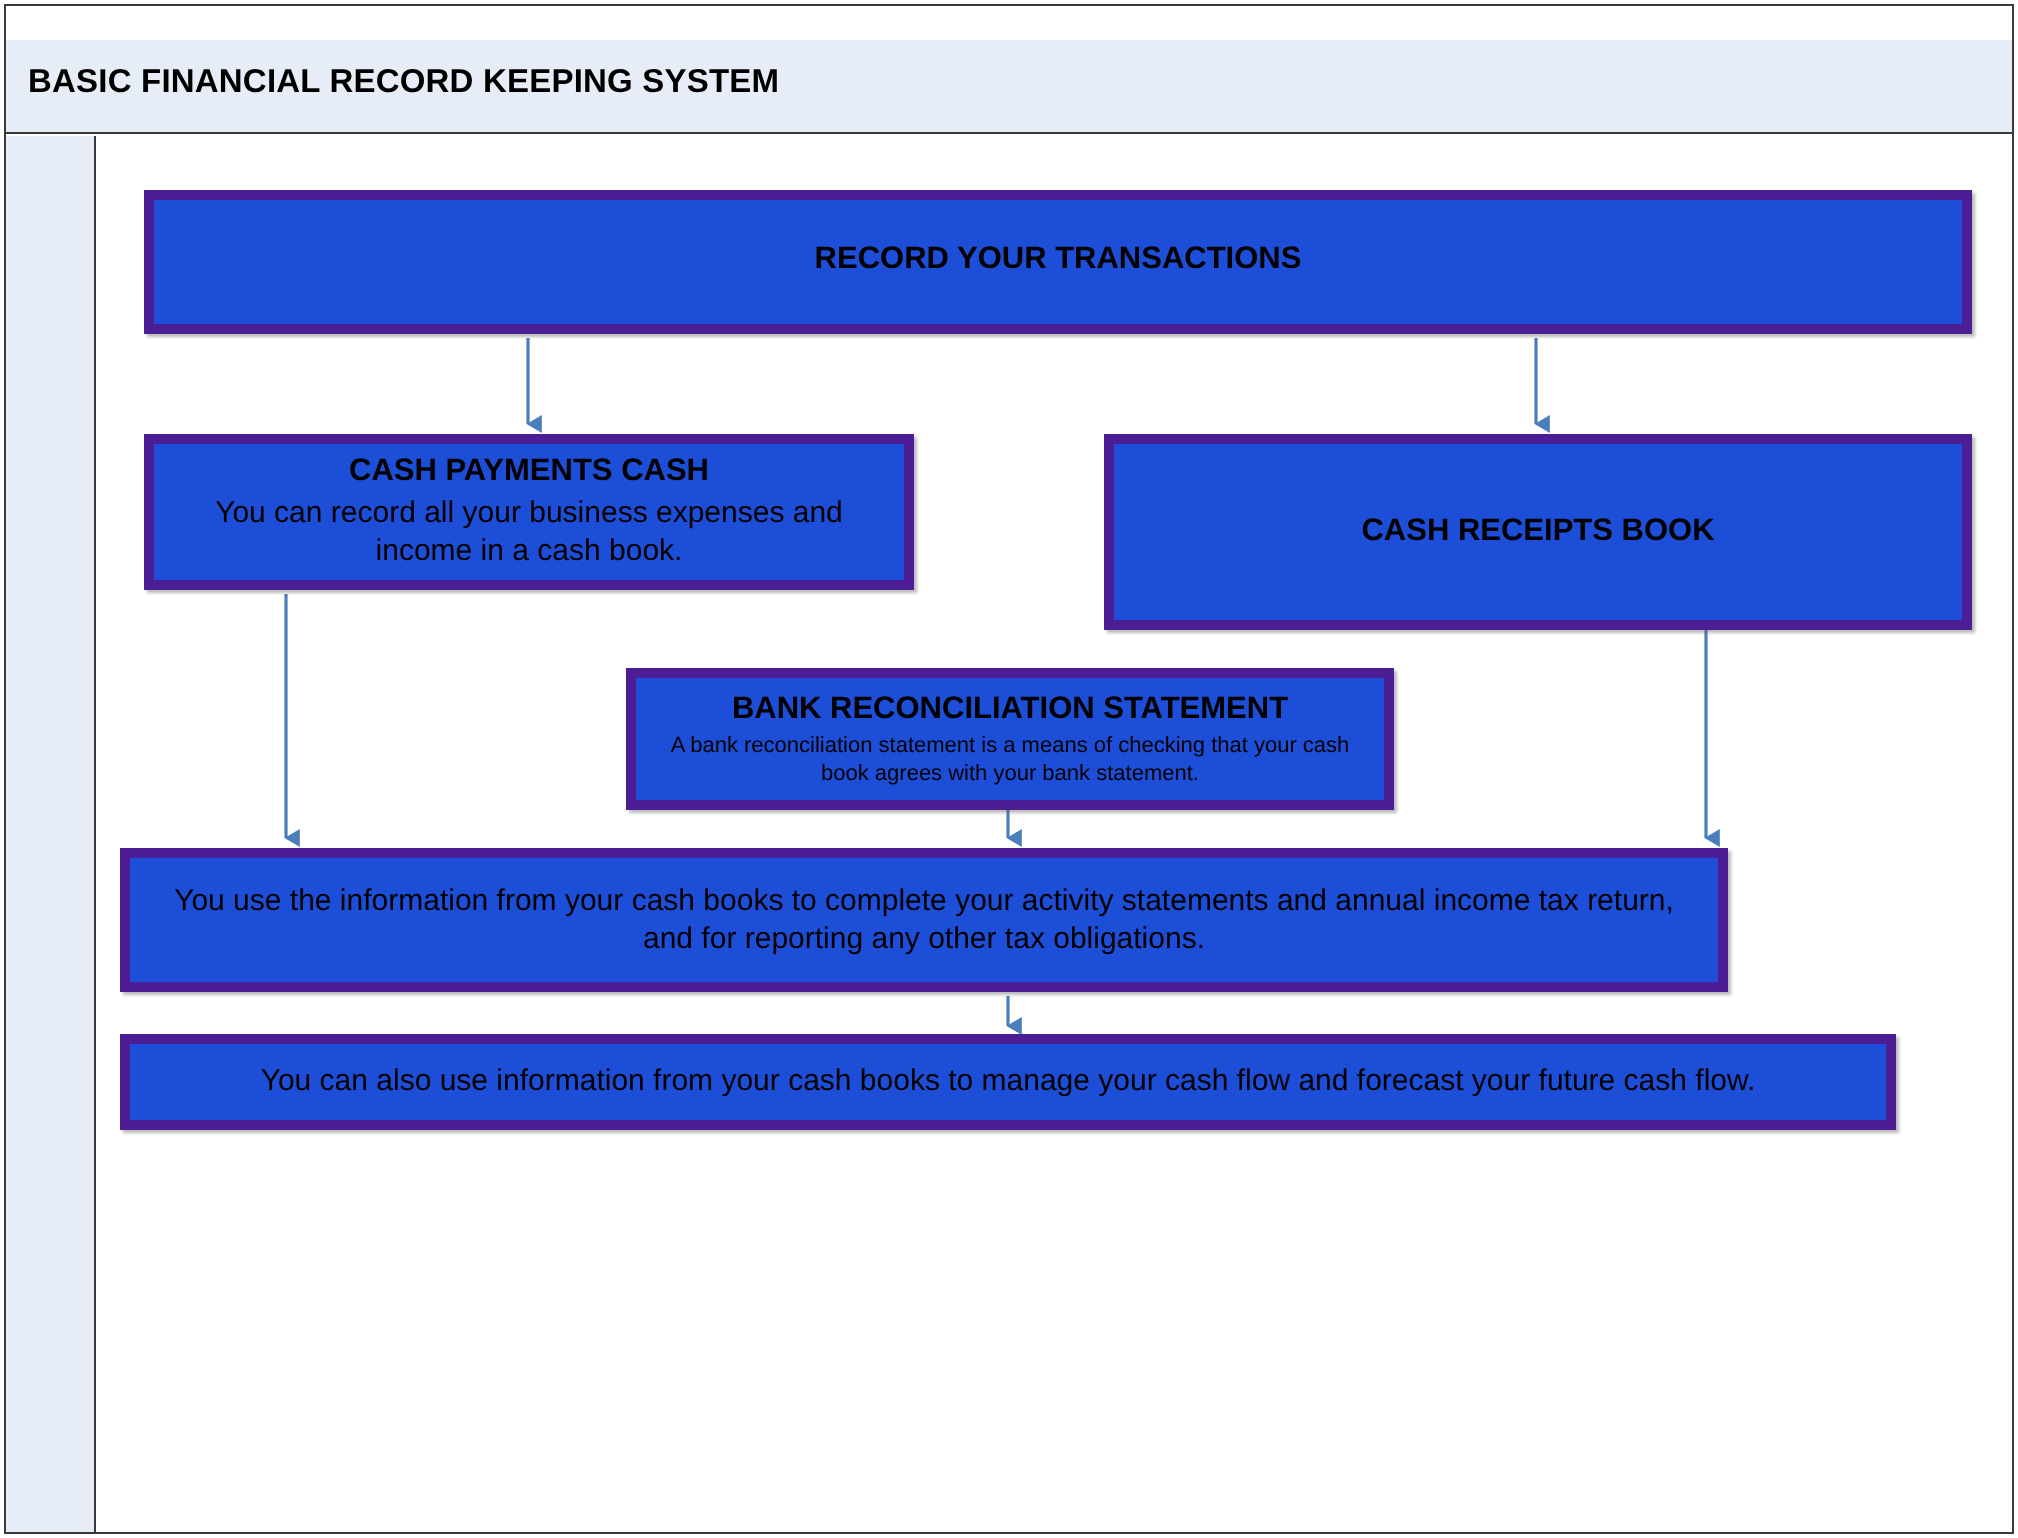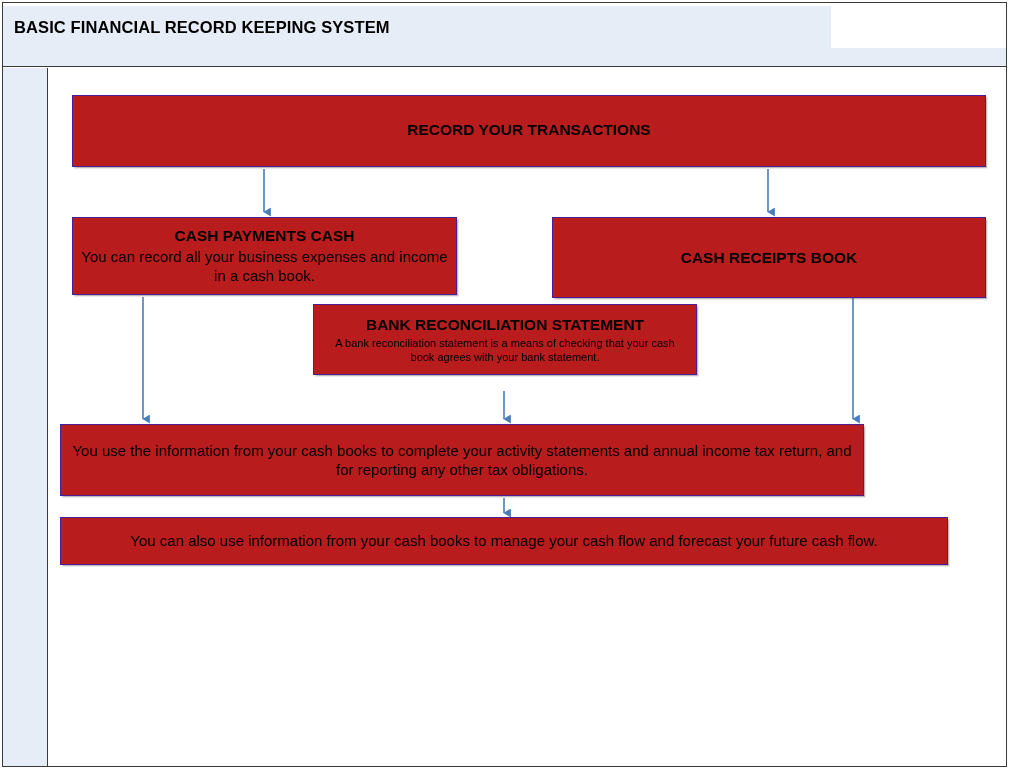--- a/index.html
+++ b/index.html
@@ -31,22 +31,22 @@
     height: 765px;
     box-sizing: border-box;
     border: 1px solid #3a3a3a;
     pointer-events: none;
   }
 
   
   .title-bar {
     position: absolute;
     left: 3px;
-    top: 6px;
-    width: 828px;
+    top: 20px;
+    width: 1003px;
     height: 44px;
     box-sizing: border-box;
     background: #e7edf7;
     border-bottom: 1px solid #3a3a3a;
     display: flex;
     align-items: center;
   }
   .title-text {
     font-size: 16.5px;
     font-weight: bold;
@@ -88,22 +88,22 @@
     width: 957px;
     height: 698px;
     background: #ffffff;
     overflow: hidden;
   }
 
   
   .node {
     position: absolute;
     box-sizing: border-box;
-    background: #b91c1c;
-    border: 1px solid #4c1d95;
+    background: #1d4ed8;
+    border: 5px solid #4c1d95;
     box-shadow: 1.5px 1.5px 1.5px rgba(90, 90, 90, 0.42);
     display: flex;
     flex-direction: column;
     align-items: center;
     justify-content: center;
     text-align: center;
     color: #000000;
     padding: 4px 8px;
   }
   .node .node-title {
@@ -119,22 +119,22 @@
     margin: 0;
   }
   .node .node-body.small {
     font-size: 11px;
     line-height: 1.28;
   }
 
   
   #node-record        { left: 23px;  top: 27px;  width: 914px; height: 72px; }
   #node-payments      { left: 23px;  top: 149px; width: 385px; height: 78px; }
-  #node-receipts      { left: 503px; top: 149px; width: 434px; height: 81px; }
-  #node-bankrec       { left: 264px; top: 236px; width: 384px; height: 71px; }
+  #node-receipts      { left: 503px; top: 149px; width: 434px; height: 98px; }
+  #node-bankrec       { left: 264px; top: 266px; width: 384px; height: 71px; }
   #node-usage         { left: 11px;  top: 356px; width: 804px; height: 72px; }
   #node-cashflow      { left: 11px;  top: 449px; width: 888px; height: 48px; align-items: center; }
 
   #node-record .node-title   { margin-bottom: 2px; }
   #node-bankrec .node-title  { margin-bottom: 2px; }
   #node-payments .node-title { margin-bottom: 1px; }
 
   
   .connectors {
     position: absolute;

